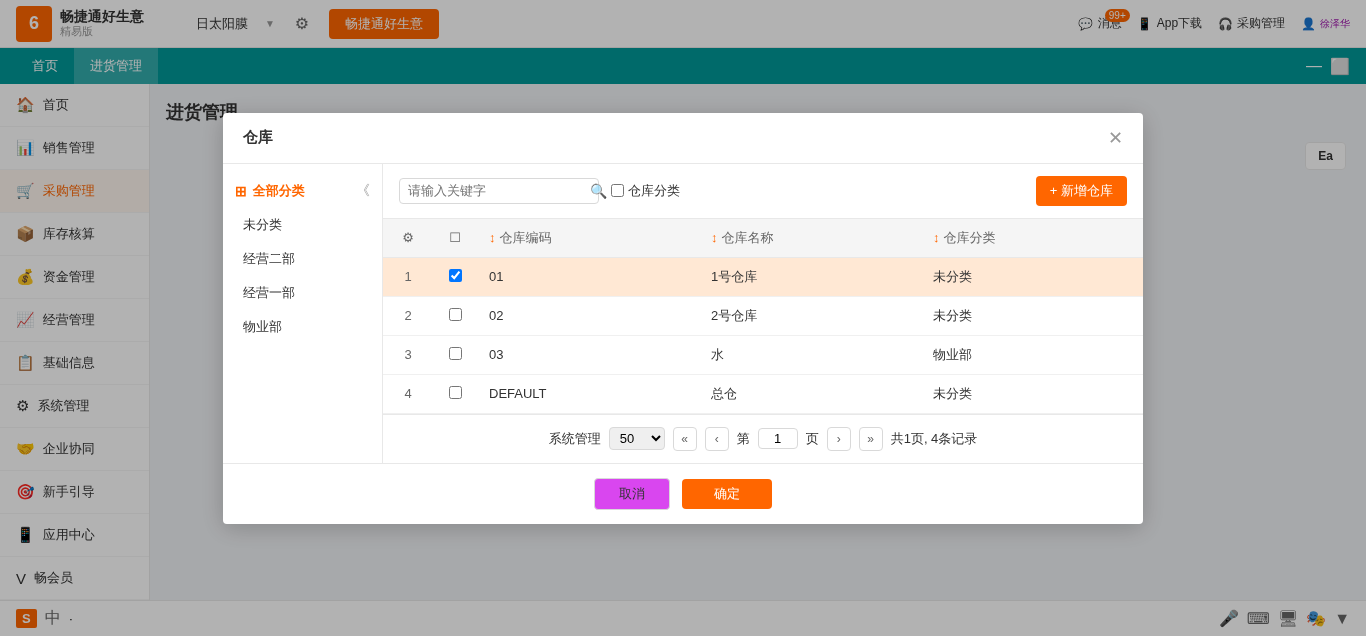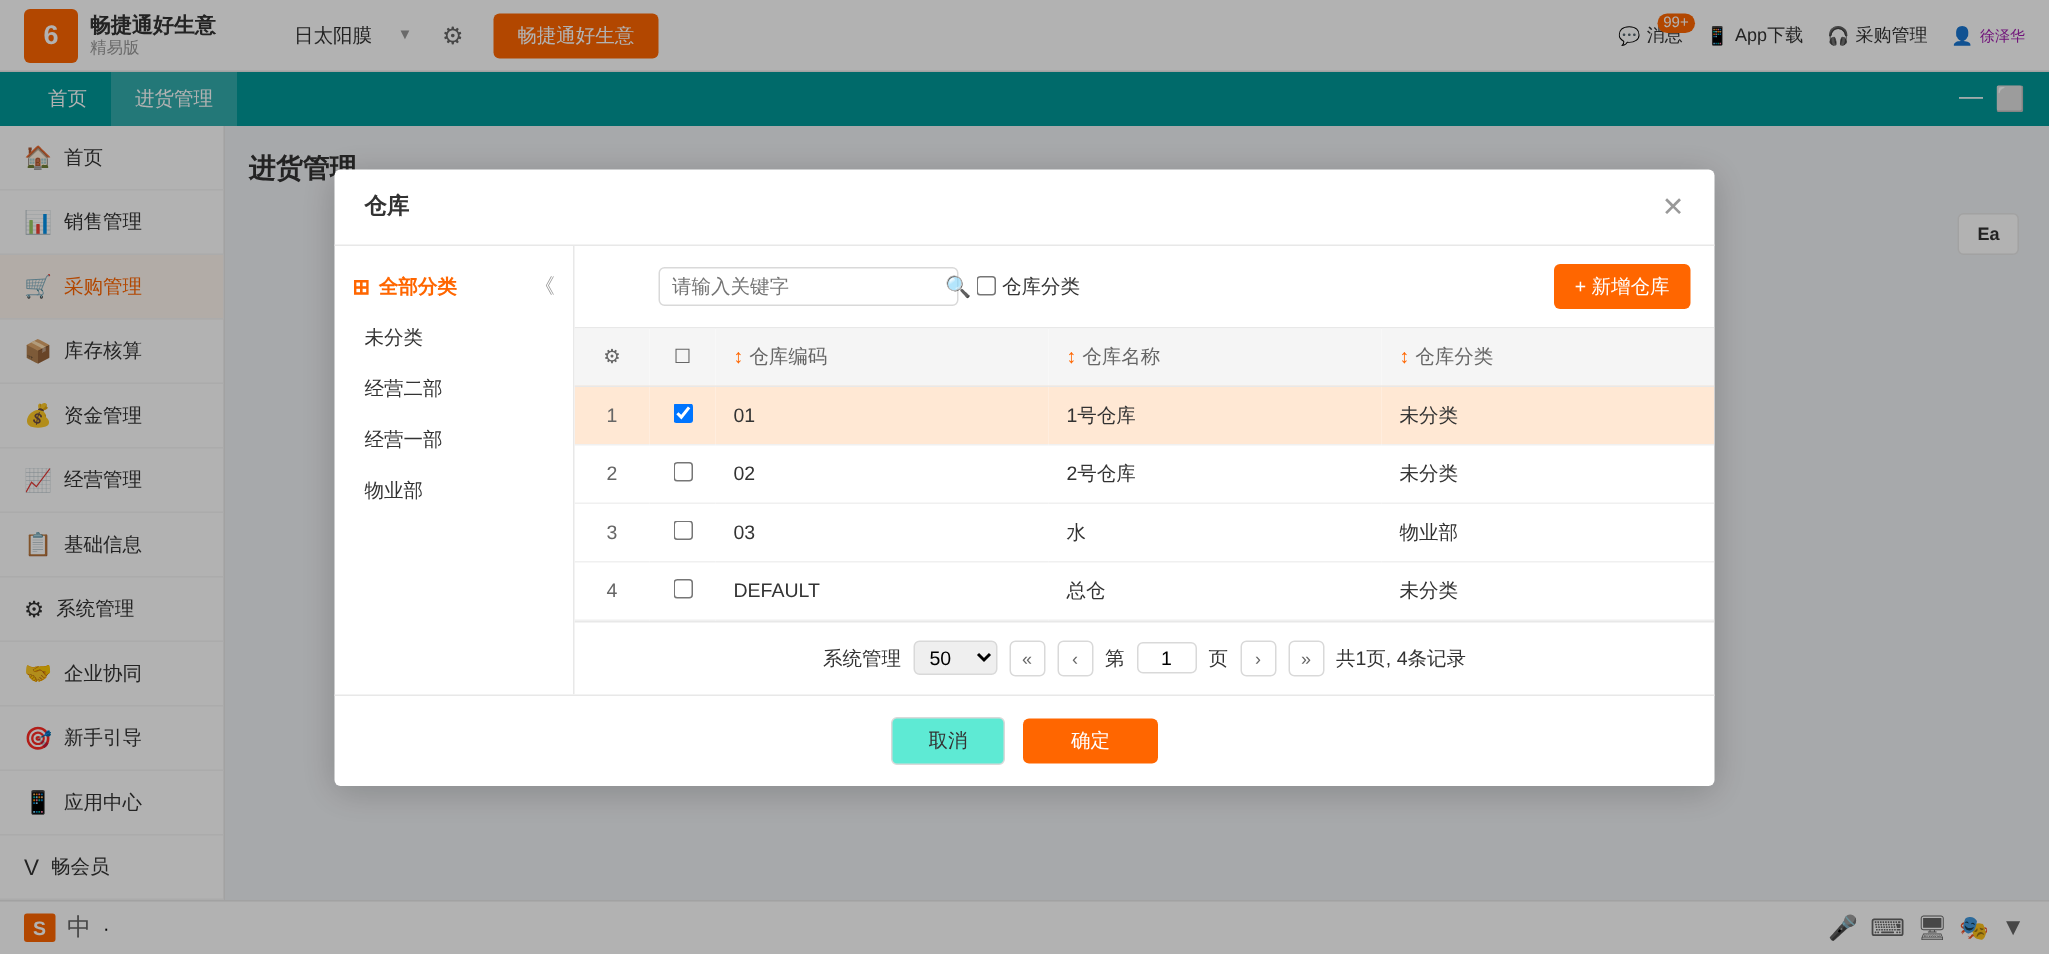--- a/index.html
+++ b/index.html
@@ -202,21 +202,20 @@
       gap: 12px;
       border-bottom: 1px solid #e8e8e8;
     }
     .search-box {
       display: flex; align-items: center;
       border: 1px solid #d9d9d9;
       border-radius: 4px;
       padding: 4px 8px;
       width: 200px;
       gap: 6px;
-      margin-left: 40px;
     }
     .search-box input {
       border: none; outline: none; font-size: 13px;
       flex: 1; background: transparent; color: #333;
     }
     .search-icon { color: #999; font-size: 14px; }
     .show-disabled {
       display: flex; align-items: center; gap: 4px;
       font-size: 13px; color: #333; cursor: pointer;
     }
@@ -302,21 +301,21 @@
     .dialog-footer {
       display: flex; align-items: center; justify-content: center;
       padding: 14px 20px;
       gap: 12px;
       border-top: 1px solid #e8e8e8;
     }
     .cancel-btn {
       padding: 6px 24px;
       border: 1px solid #d9d9d9;
       border-radius: 4px;
-      background: #5eead4;
+      background: #d946ef;
       cursor: pointer;
       font-size: 13px;
       color: #333;
     }
     .confirm-btn {
       padding: 6px 32px;
       border: none;
       border-radius: 4px;
       background: #ff6600;
       color: white;

